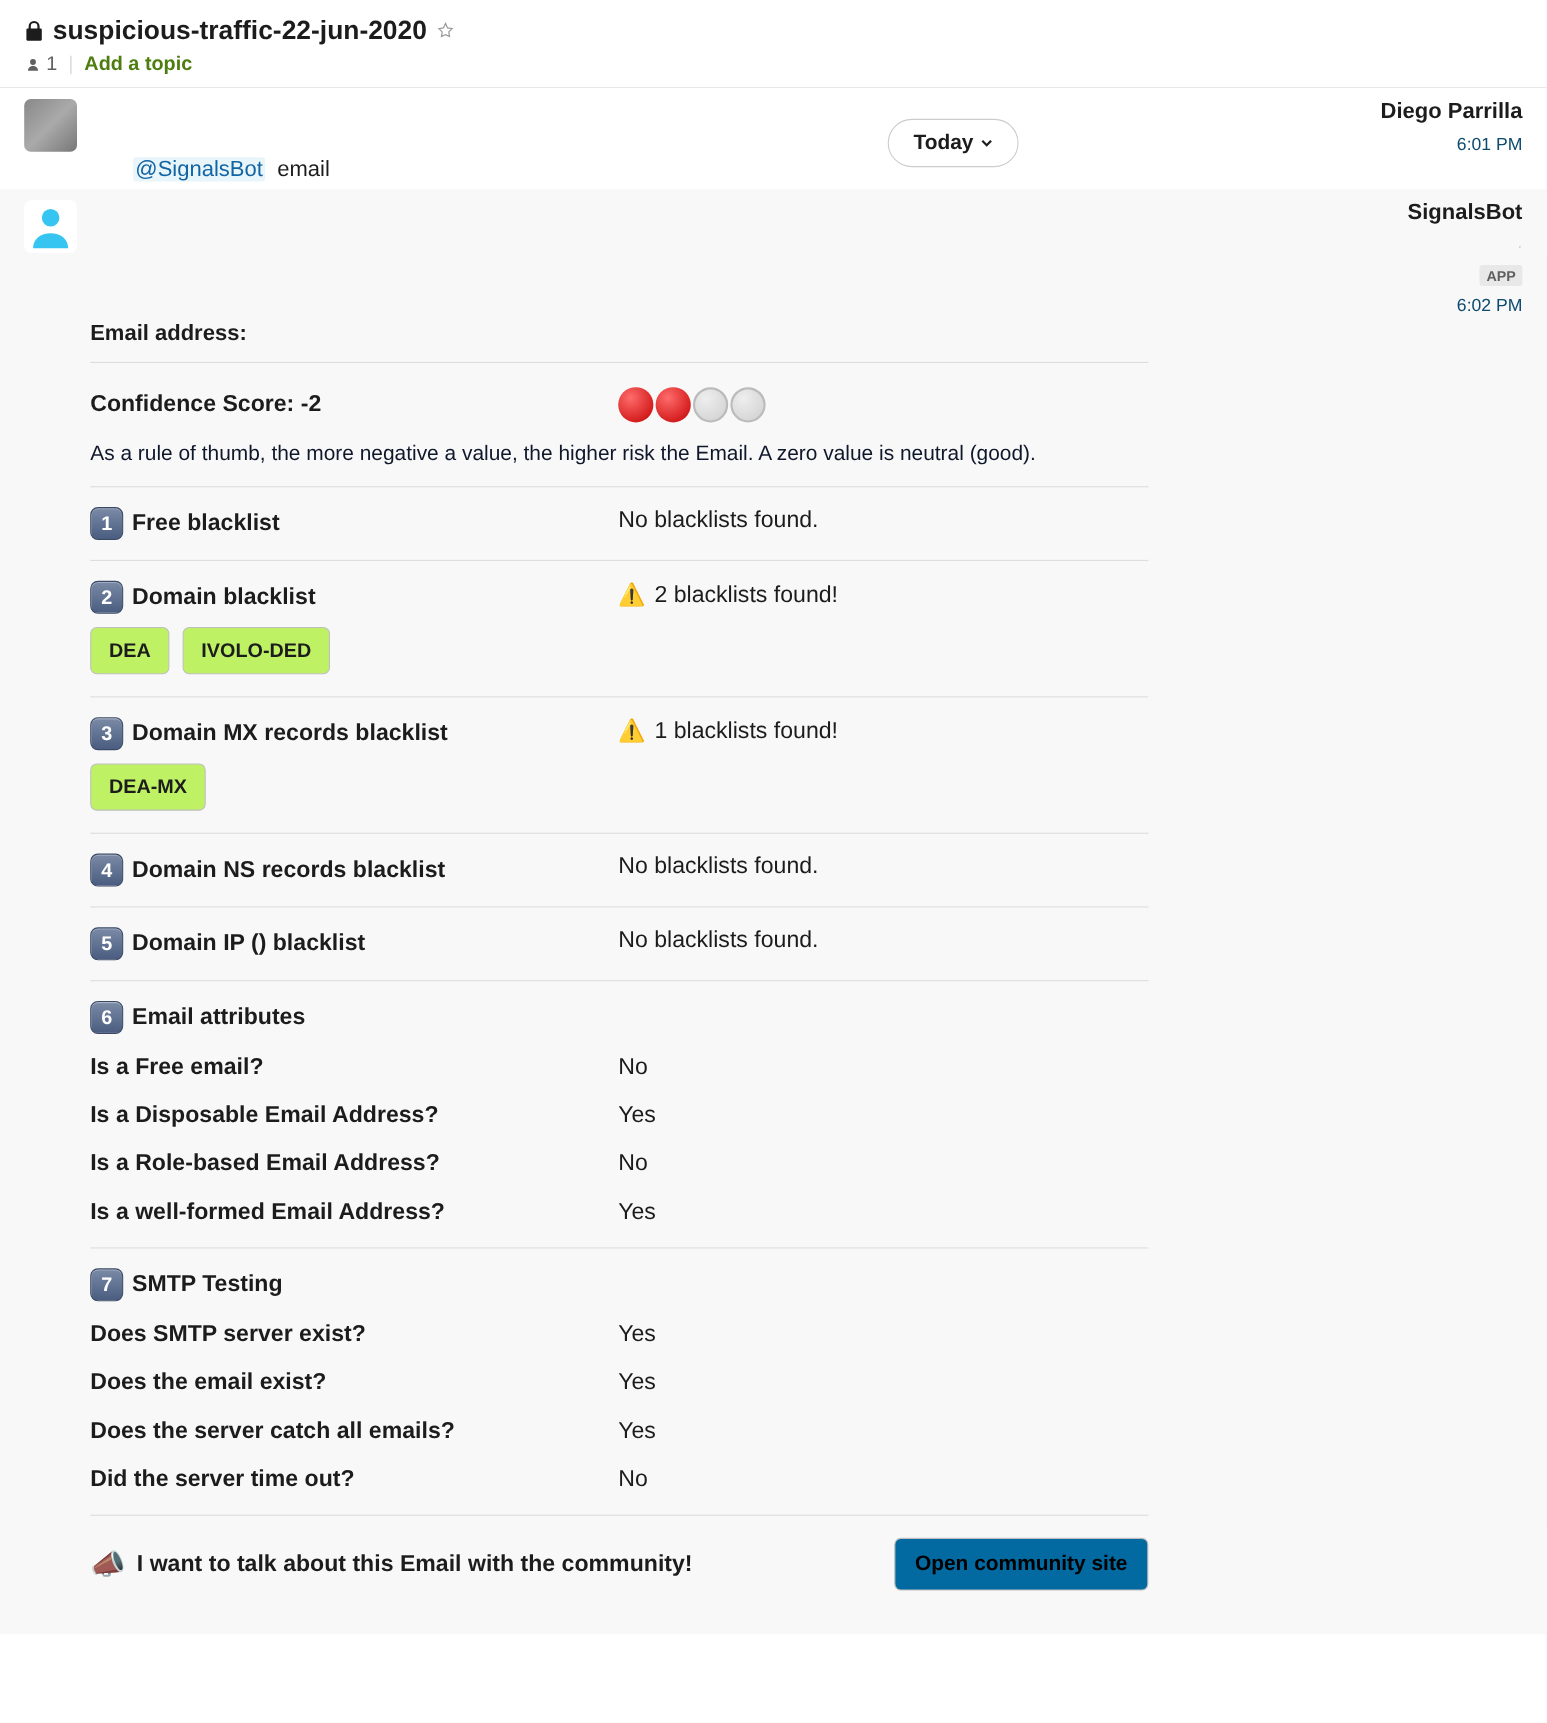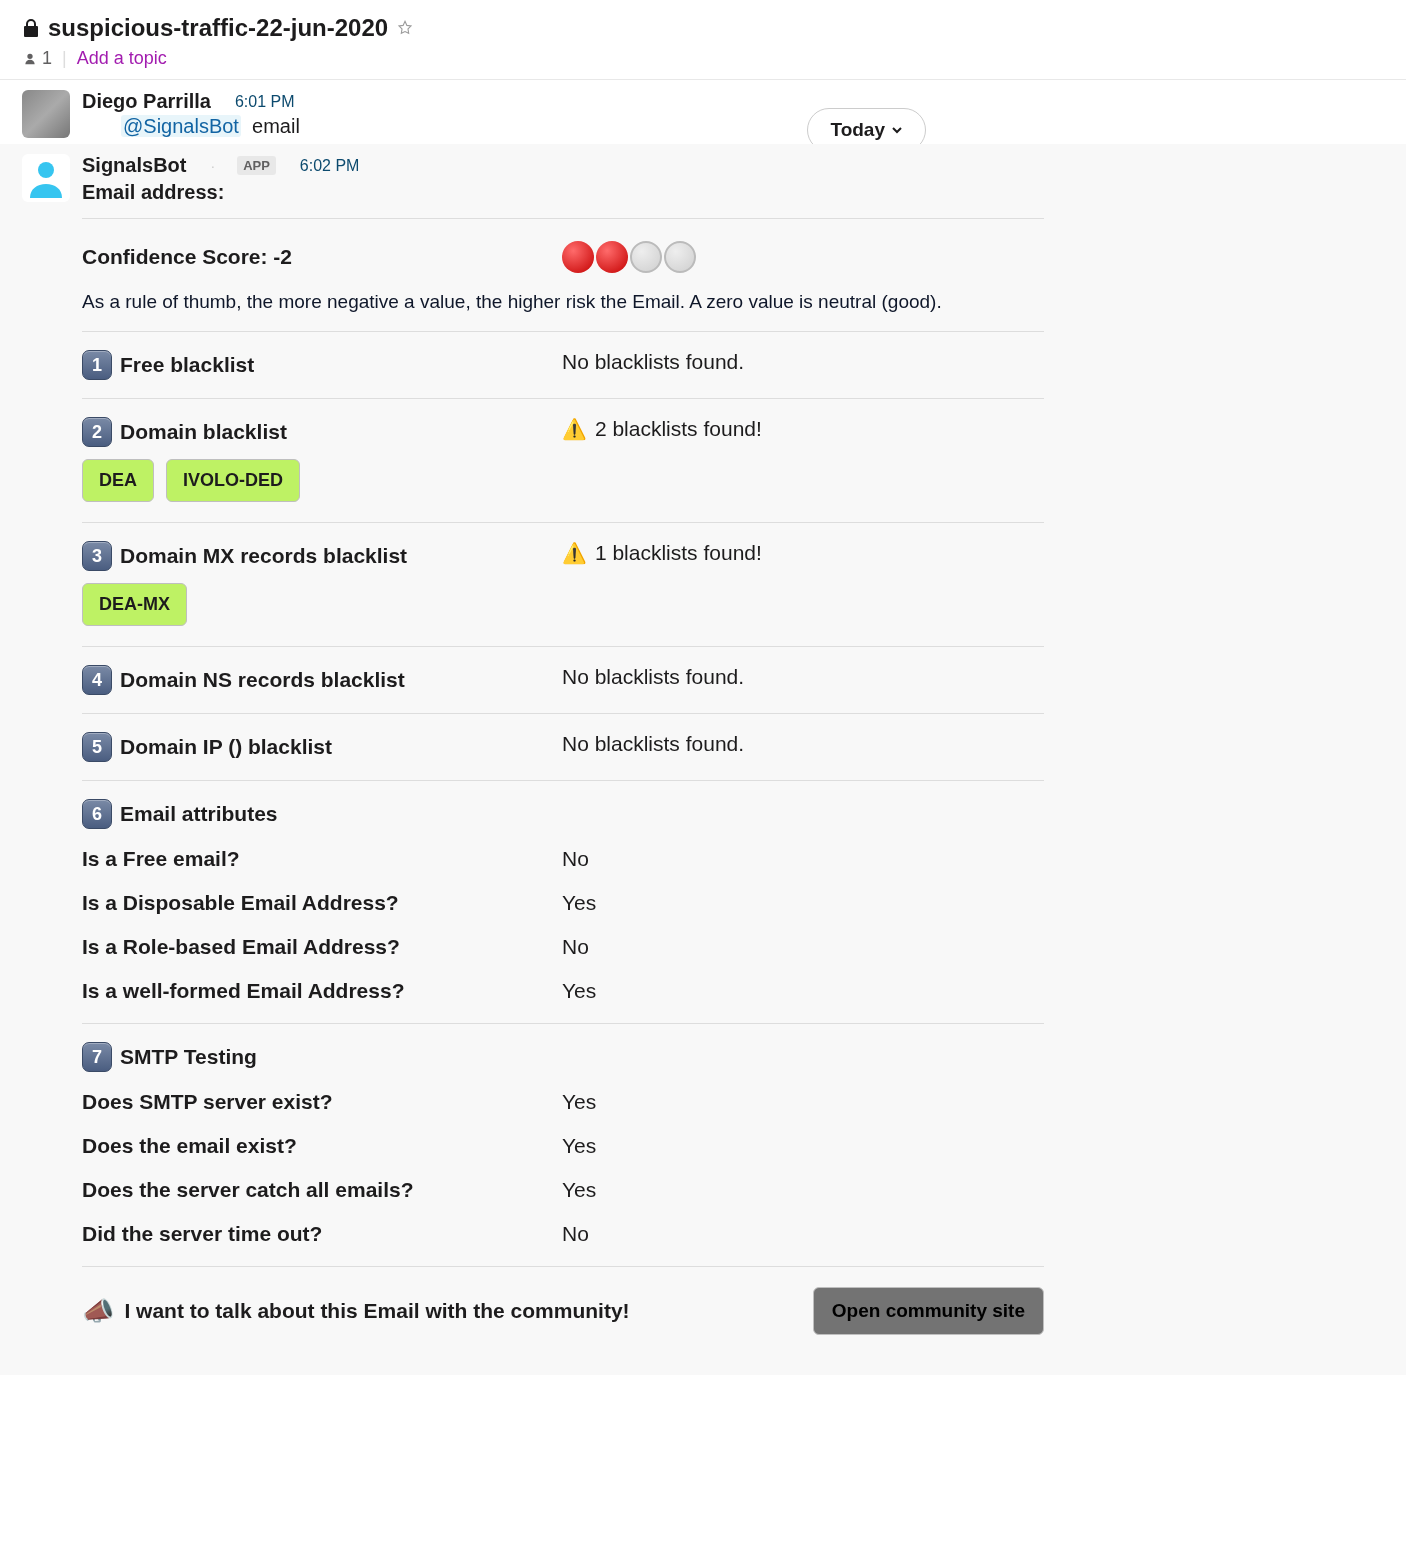--- a/index.html
+++ b/index.html
@@ -26,21 +26,21 @@
   }
   .subheader-row {
     display: flex;
     align-items: center;
     gap: 10px;
     margin-top: 6px;
     font-size: 18px;
     color: #616061;
   }
   .divider-pipe { color: #dddddd; }
-  .add-topic { color: #a21caf; cursor: pointer; }
+  .add-topic { color: #4d7c0f; cursor: pointer; font-weight: bold; }
   .messages {
     border-top: 1px solid #e8e8e8;
   }
   .msg {
     display: flex;
     padding: 10px 22px 6px 22px;
     position: relative;
   }
   .msg.bot { background: #f8f8f8; padding-bottom: 30px; }
   .avatar {
@@ -59,22 +59,23 @@
     display: flex;
     align-items: center;
     justify-content: center;
   }
   .bot-person {
     width: 40px; height: 40px;
   }
   .msg-body { flex: 1; }
   .name-row {
     display: flex;
-    align-items: center;
-    gap: 24px;
+    align-items: flex-end;
+    gap: 10px;
+    flex-direction: column;
   }
   .name { font-weight: 800; font-size: 20px; }
   .time { font-size: 16px; color: #0c4a6e; }
   .app-badge {
     font-size: 13px;
     background: #e8e8e8;
     color: #616061;
     padding: 2px 6px;
     border-radius: 3px;
     font-weight: 600;
@@ -175,21 +176,21 @@
     align-items: center;
     padding: 20px 0 10px 0;
   }
   .community-text { font-weight: 800; font-size: 21px; flex: 1; display: flex; align-items: center; gap: 10px; }
   .community-btn {
     border: 1px solid #bfbfbf;
     border-radius: 6px;
     padding: 12px 18px;
     font-size: 19px;
     font-weight: 600;
-    background: #737373;
+    background: #0369a1;
   }
   .mega { font-size: 26px; filter: grayscale(0.6); }
   svg { display: block; }
 </style>
 </head>
 <body>
 
 <div class="header">
   <div class="channel-title-row">
     <span>

